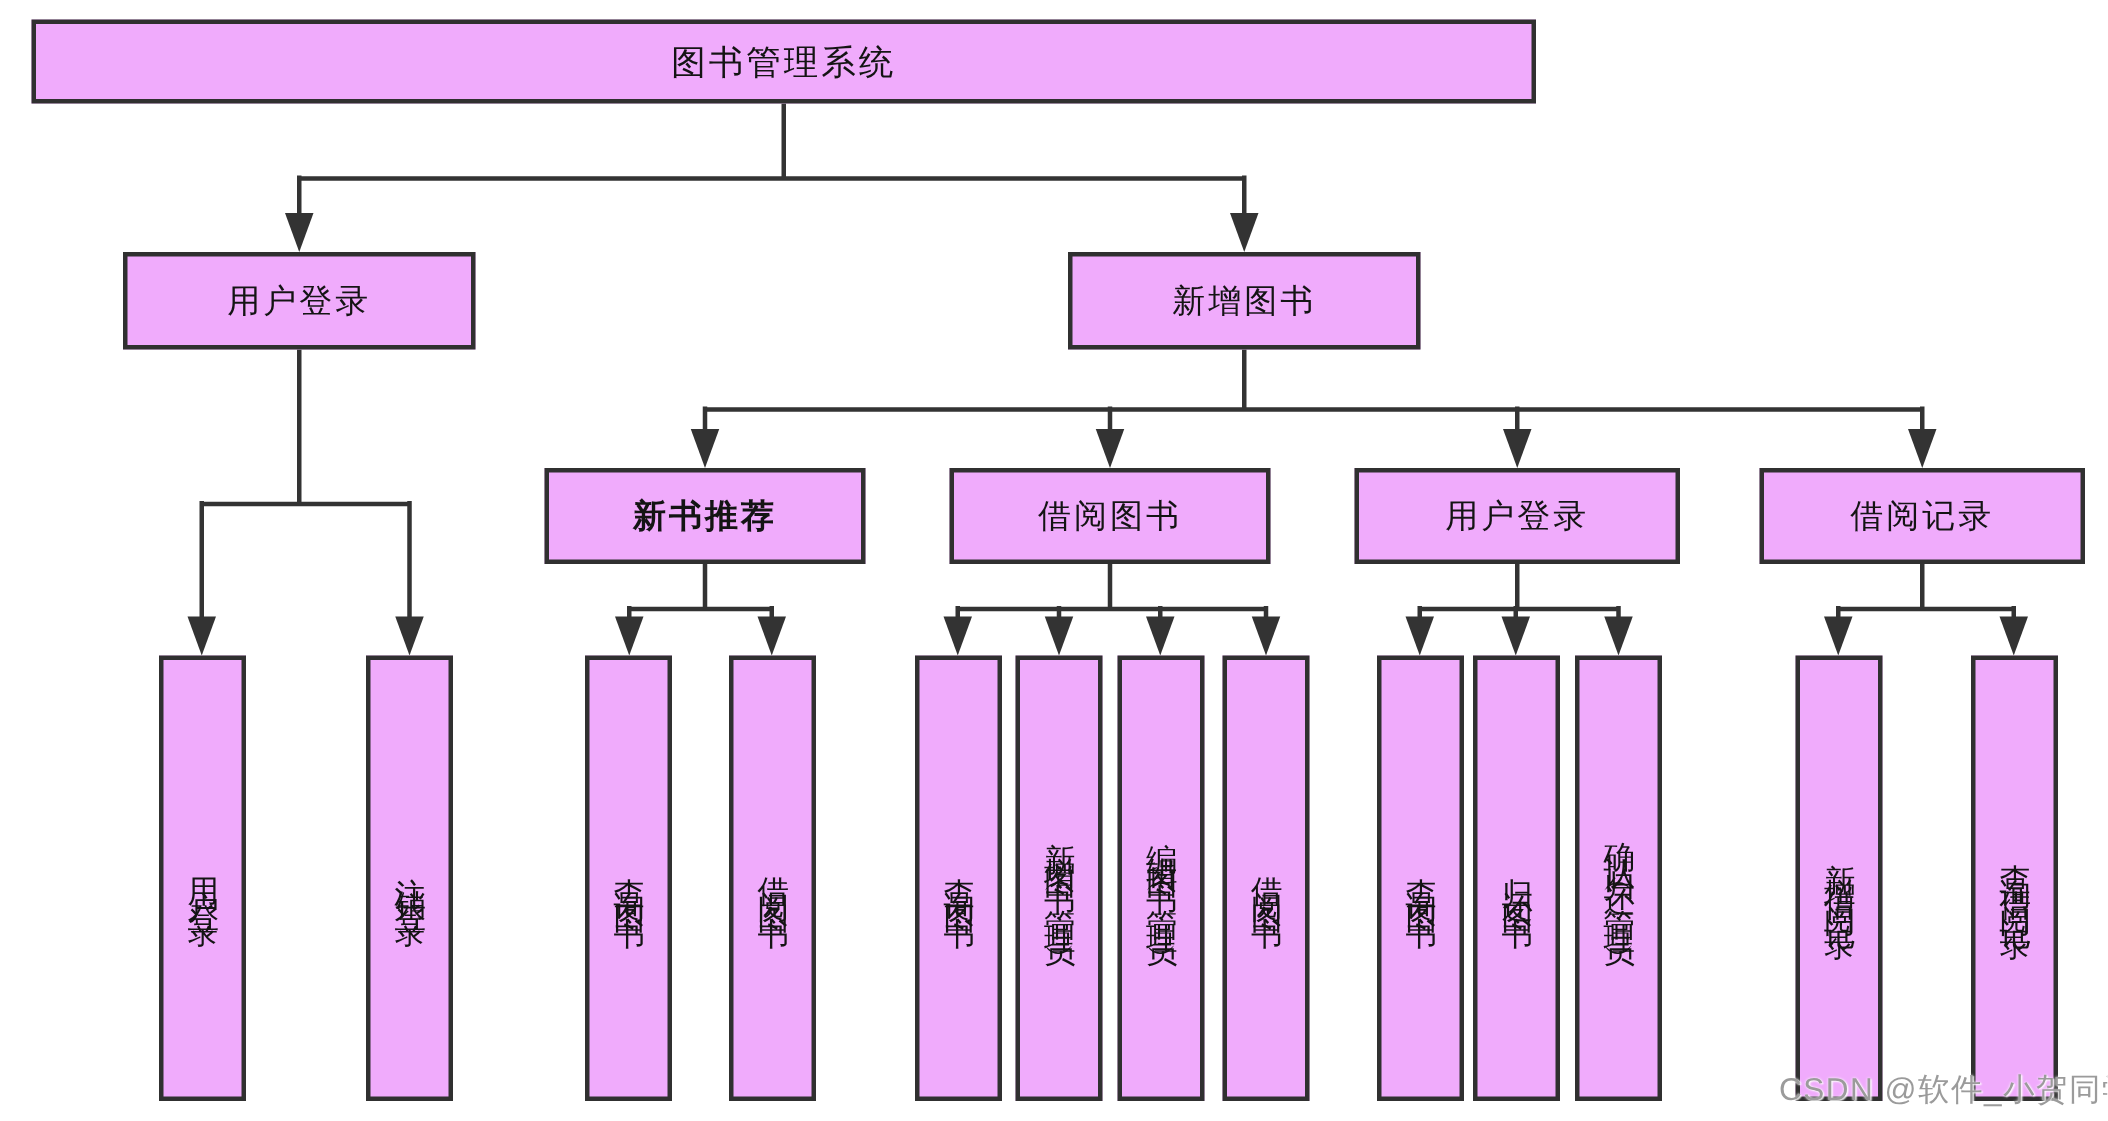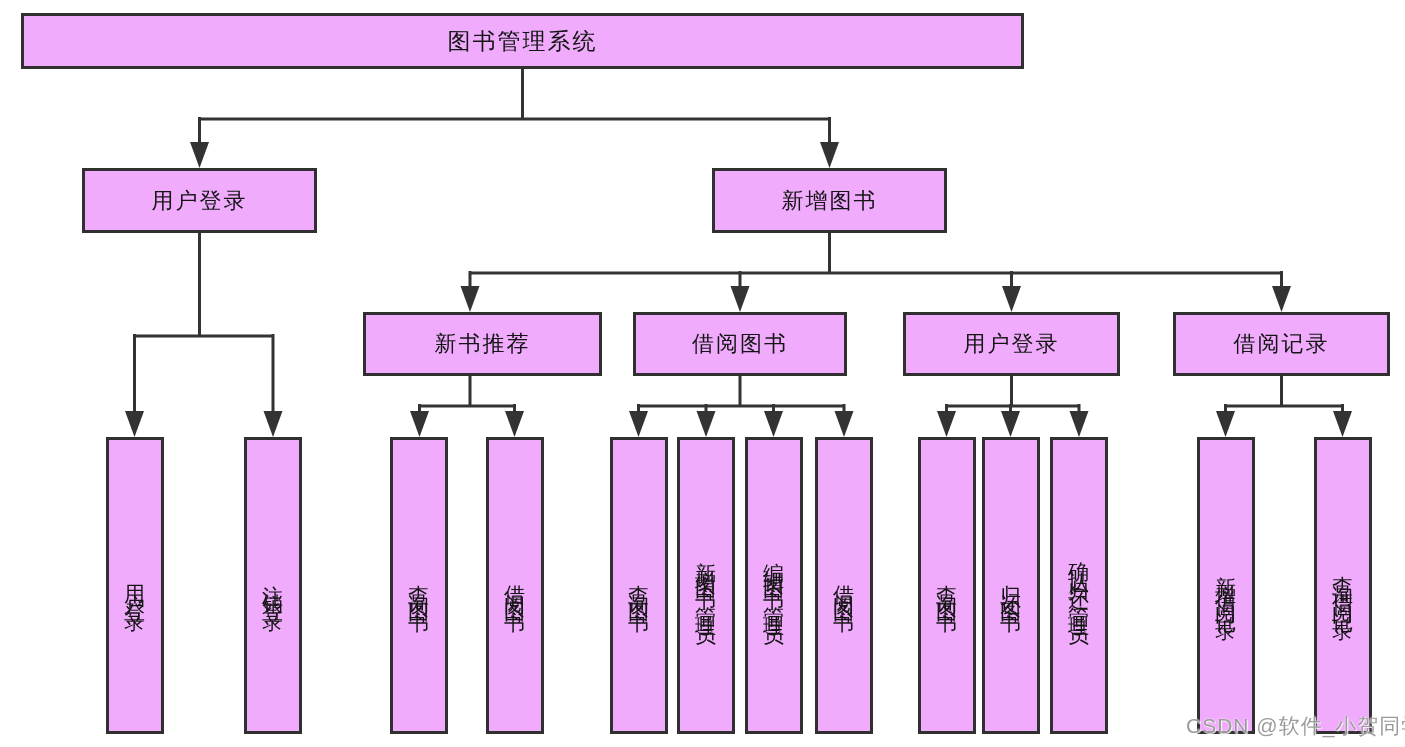--- a/index.html
+++ b/index.html
@@ -89,21 +89,21 @@
     <span>图书管理系统</span>
   </div>
 
   <div class="box" style="left:82px;top:168px;width:235px;height:65px;">
     <span>用户登录</span>
   </div>
   <div class="box" style="left:712px;top:168px;width:235px;height:65px;">
     <span>新增图书</span>
   </div>
 
-  <div class="box" style="left:363px;top:312px;width:239px;height:64px;">
+  <div class="box" style="left:363px;top:312px;width:214px;height:64px;font-weight:bold;">
     <span>新书推荐</span>
   </div>
   <div class="box" style="left:633px;top:312px;width:214px;height:64px;">
     <span>借阅图书</span>
   </div>
   <div class="box" style="left:903px;top:312px;width:217px;height:64px;">
     <span>用户登录</span>
   </div>
   <div class="box" style="left:1173px;top:312px;width:217px;height:64px;">
     <span>借阅记录</span>

